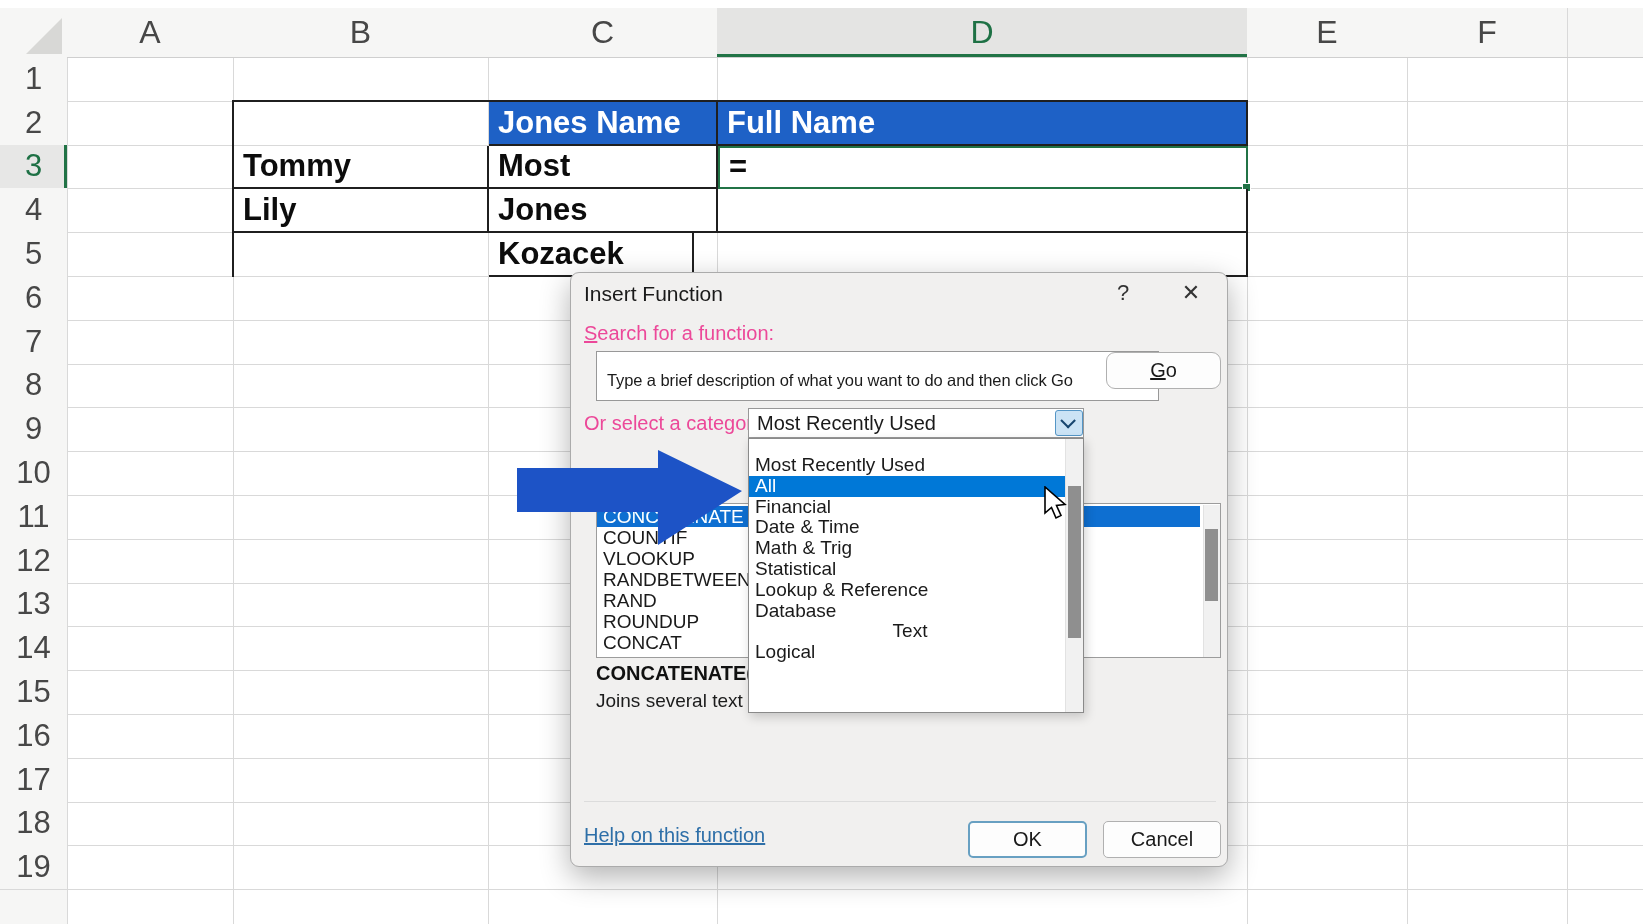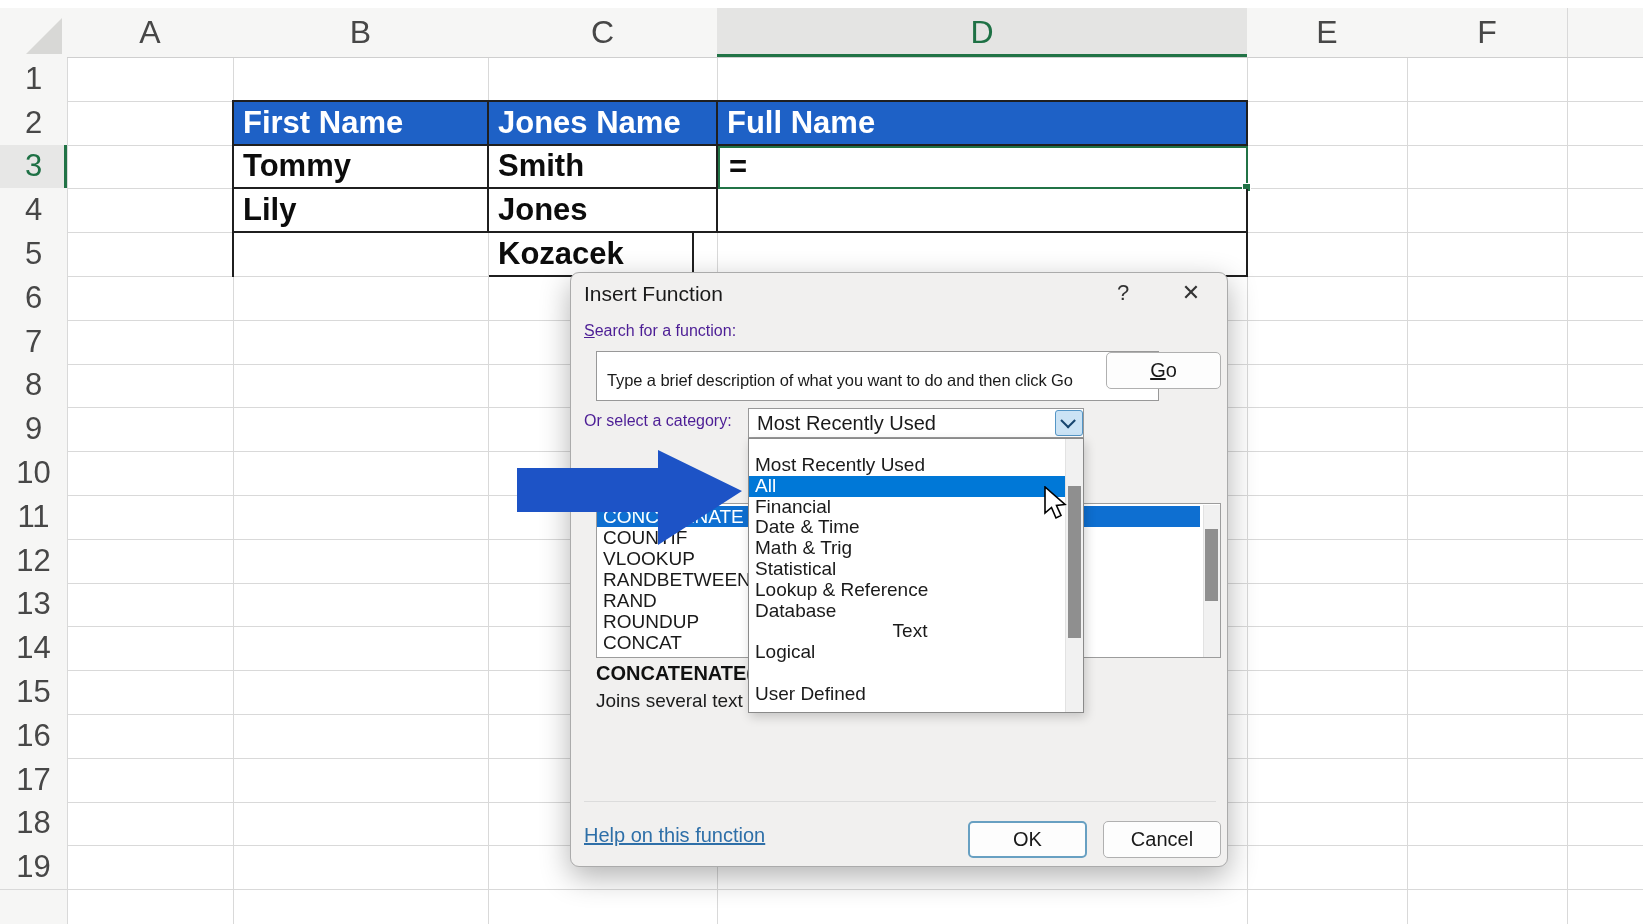--- a/index.html
+++ b/index.html
@@ -26,21 +26,21 @@
          font-size:31px;font-weight:700;color:#0c0c0c;background:#fff;}
   .tcell.hdr{color:#fff;}
   .activecell{border:2.5px solid #217346;}
   .fillhandle{background:#217346;border:1.5px solid #fff;}
 
   
   .dialog{background:#f1f0ef;border:1px solid #ababab;border-radius:9px;
           box-shadow:0 10px 30px rgba(0,0,0,.30);}
   .dlg-title{font-size:21px;color:#1a1a1a;}
   .dlg-sys{font-size:22px;color:#333;display:flex;align-items:center;justify-content:center;cursor:default;}
-  .lbl{font-size:16px;color:#4c1d95;}
+  .lbl{font-size:20px;color:#ec4899;}
   .lbl::first-letter{text-decoration:underline;}
   .lbl.nofl::first-letter{text-decoration:none;}
   .searchbox{background:#fff;border:1px solid #989898;font-size:16.5px;color:#1b1b1b;
              padding:8px 0 0 10px;letter-spacing:-0.1px;display:block;outline:none;}
   .searchbox::placeholder{color:#1b1b1b;opacity:1;}
   .btn{background:#fdfdfd;border:1px solid #b0b0b0;border-radius:5px;
        font-size:20px;color:#1a1a1a;display:flex;align-items:center;justify-content:center;
        font-family:"Liberation Sans",sans-serif;}
   .btn.default{border:2px solid #68a0c2;}
   .btn .fl{display:block;}
@@ -126,40 +126,39 @@
     <div class="abs rowhdr" style="left: 0px; top: 495px; width: 67px; height: 43.8px;">11</div>
     <div class="abs rowhdr" style="left: 0px; top: 538.8px; width: 67px; height: 43.8px;">12</div>
     <div class="abs rowhdr" style="left: 0px; top: 582.6px; width: 67px; height: 43.8px;">13</div>
     <div class="abs rowhdr" style="left: 0px; top: 626.4px; width: 67px; height: 43.8px;">14</div>
     <div class="abs rowhdr" style="left: 0px; top: 670.2px; width: 67px; height: 43.8px;">15</div>
     <div class="abs rowhdr" style="left: 0px; top: 714px; width: 67px; height: 43.8px;">16</div>
     <div class="abs rowhdr" style="left: 0px; top: 757.8px; width: 67px; height: 43.8px;">17</div>
     <div class="abs rowhdr" style="left: 0px; top: 801.6px; width: 67px; height: 43.8px;">18</div>
     <div class="abs rowhdr" style="left: 0px; top: 845.4px; width: 67px; height: 43.8px;">19</div>
     <div class="abs" style="left: 232px; top: 99.8px; width: 1016px; height: 177.2px; border-left: 2px solid rgb(31, 31, 31); border-top: 2px solid rgb(31, 31, 31);">
-      <div class="abs tcell hdr" style="left: 0px; top: 0px; width: 255px; height: 43.8px; background: rgb(30, 97, 198);">First Name</div>
       <div class="abs tcell hdr" style="left: 255px; top: 0px; width: 229px; height: 43.8px; background: rgb(30, 97, 198);">Jones Name</div>
       <div class="abs tcell hdr" style="left: 484px; top: 0px; width: 530px; height: 43.8px; background: rgb(30, 97, 198);">Full Name</div>
       <div class="abs tcell" style="left: 0px; top: 43.8px; width: 255px; height: 43.8px;">Tommy</div>
-      <div class="abs tcell" style="left: 255px; top: 43.8px; width: 229px; height: 43.8px;">Smith</div>
+      <div class="abs tcell" style="left: 255px; top: 43.8px; width: 229px; height: 43.8px;">Most</div>
       <div class="abs tcell activecell" style="left: 484px; top: 43.8px; width: 530px; height: 43.8px;">=</div>
       <div class="abs fillhandle" style="left: 1008px; top: 81.6px; width: 9px; height: 9px;"></div>
       <div class="abs tcell" style="left: 0px; top: 87.6px; width: 255px; height: 43.8px;">Lily</div>
       <div class="abs tcell" style="left: 255px; top: 87.6px; width: 229px; height: 43.8px;">Jones</div>
       <div class="abs tcell" style="left: 484px; top: 87.6px; width: 530px; height: 43.8px;"></div>
       <div class="abs tcell" style="left: 255px; top: 131.4px; width: 205px; height: 43.8px;">Kozacek</div>
       <div class="abs tcell" style="left: 484px; top: 131.4px; width: 530px; height: 43.8px;"></div>
     </div>
     <div class="abs dialog" style="left: 570px; top: 272px; width: 658px; height: 595px;"></div>
     <div class="abs dlg-title abs" style="left: 584px; top: 282px; width: 300px; height: 26px;">Insert Function</div>
     <div class="abs dlg-sys" style="left: 1110px; top: 280px; width: 26px; height: 26px;">?</div>
     <div class="abs dlg-sys" style="left: 1178px; top: 280px; width: 26px; height: 26px;">✕</div>
     <div class="abs lbl" style="left: 584px; top: 322px; width: 320px; height: 24px;">Search for a function:</div>
     <input type="text" class="abs searchbox" placeholder="Type a brief description of what you want to do and then click Go" style="left: 596px; top: 351px; width: 563px; height: 50px;">
-    <div class="abs btn" style="left: 1106px; top: 352px; width: 115px; height: 37px;">
+    <div class="abs btn" style="left: 1106px; top: 352px; width: 115px; height: 37px; border-radius: 9px;">
       <div class="fl">Go</div>
     </div>
     <div class="abs lbl nofl" style="left: 584px; top: 412px; width: 230px; height: 24px;">Or select a category:</div>
     <div class="abs selectbox" style="left: 748px; top: 408px; width: 336px; height: 30px;">
       <span>Most Recently Used</span>
     </div>
     <div class="abs ddbtn" style="left: 1055px; top: 410px; width: 28px; height: 26px;">
       <div class="abs chev" style="position: relative;"></div>
     </div>
     <div class="abs listbox" style="left: 596px; top: 503px; width: 625px; height: 155px;">
@@ -187,21 +186,20 @@
       <div class="abs dditem" style="left: 0px; top: 16px; width: 316px; height: 20.8px;">Most Recently Used</div>
       <div class="abs dditem hi" style="left: 0px; top: 36.8px; width: 316px; height: 20.8px;">All</div>
       <div class="abs dditem" style="left: 0px; top: 57.6px; width: 316px; height: 20.8px;">Financial</div>
       <div class="abs dditem" style="left: 0px; top: 78.4px; width: 316px; height: 20.8px;">Date &amp; Time</div>
       <div class="abs dditem" style="left: 0px; top: 99.2px; width: 316px; height: 20.8px;">Math &amp; Trig</div>
       <div class="abs dditem" style="left: 0px; top: 120px; width: 316px; height: 20.8px;">Statistical</div>
       <div class="abs dditem" style="left: 0px; top: 140.8px; width: 316px; height: 20.8px;">Lookup &amp; Reference</div>
       <div class="abs dditem" style="left: 0px; top: 161.6px; width: 316px; height: 20.8px;">Database</div>
       <div class="abs dditem" style="left: 0px; top: 182.4px; width: 316px; height: 20.8px; text-align: center;">Text</div>
       <div class="abs dditem" style="left: 0px; top: 203.2px; width: 316px; height: 20.8px;">Logical</div>
-      <div class="abs dditem" style="left: 0px; top: 244.8px; width: 316px; height: 20.8px;">User Defined</div>
       <div class="abs sb-track" style="left: 316px; top: 0px; width: 18px; height: 273px;"></div>
       <div class="abs sb-thumb" style="left: 319px; top: 47px; width: 13px; height: 152px;"></div>
     </div>
     <div class="abs" style="left: 510px; top: 440px; width: 245px; height: 115px;"><svg width="245" height="115" viewBox="0 0 245 115" xmlns="http://www.w3.org/2000/svg">
         <polygon points="7,28 148,28 148,10 232,51 148,105 148,72 7,72" fill="#1d53c6"></polygon>
       </svg></div>
     <div class="abs" style="left: 1044px; top: 486px; width: 26px; height: 34px;"><svg width="26" height="34" viewBox="0 0 26 34" xmlns="http://www.w3.org/2000/svg">
         <polygon points="1,1 1,27 7.5,21.5 12,32 17,29.5 12.5,19.5 21,18.5" fill="#fff" stroke="#000" stroke-width="1.6"></polygon>
       </svg></div>
   </div>

